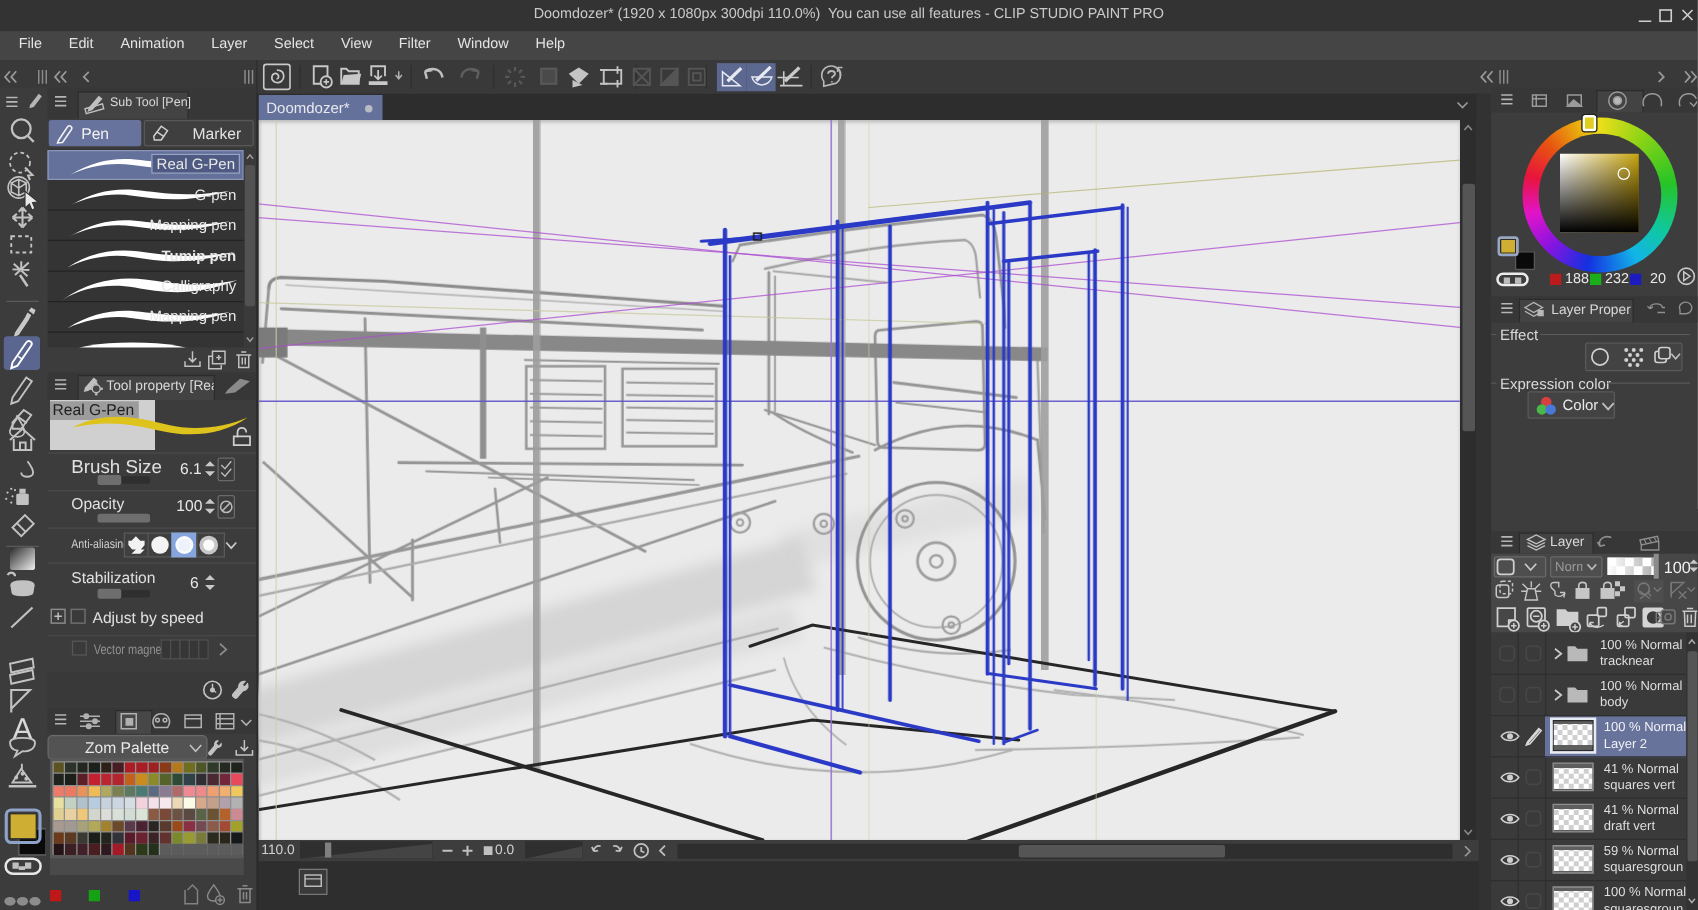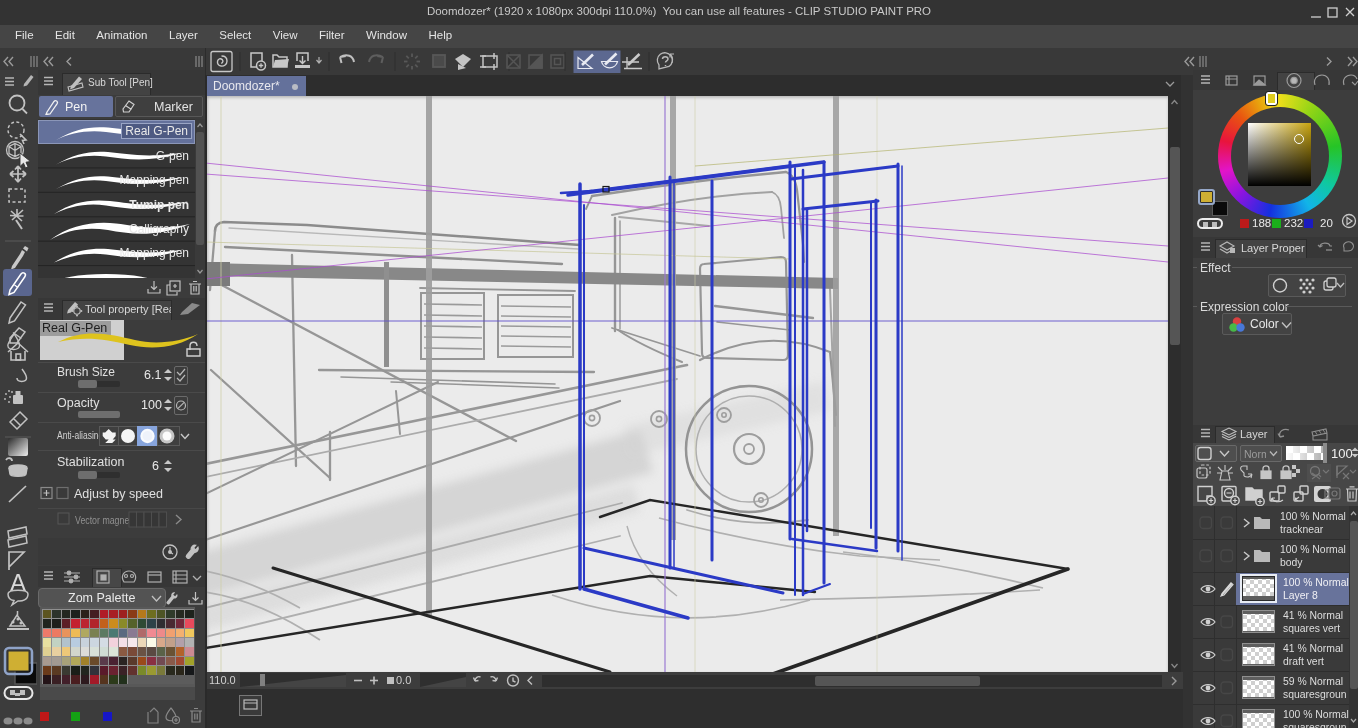--- a/index.html
+++ b/index.html
@@ -363,21 +363,21 @@
 </svg>
 
 <div class="abs" style="left:40px;top:320px;width:84px;height:40px;background:#d0d0d0;"></div>
 <div class="abs" style="left:40px;top:321px;background:#9c9c9c;color:#1f1f1f;font-size:12.5px;padding:0 4px 1px 2px;">Real G-Pen</div>
 <svg class="abs" style="left:40px;top:320px;" width="164" height="40" viewBox="0 0 164 40">
   <path d="M18 22 C45 8 70 14 95 20 C115 25 140 22 158 14 C138 28 112 30 90 25 C65 19 45 16 18 22 Z" fill="#dec31d"></path>
   <path d="M150 30 L150 26 C150 21 157 21 157 26 M147 29 L160 29 L160 36 L147 36 Z" fill="none" stroke="#cfcfcf" stroke-width="1.4"></path>
 </svg>
 
 <div class="abs" style="left:38px;top:362px;width:167px;height:1px;background:#4a4a4a;"></div>
-<div class="abs" style="left:57px;top:365px;font-size:12px;color:#e0e0e0;">Brush Size</div>
+<div class="abs" style="left:57px;top:365px;font-size:15px;color:#e0e0e0;">Brush Size</div>
 <div class="abs" style="left:78px;top:381px;width:42px;height:6px;background:#2f2f2f;border-radius:2px;"></div>
 <div class="abs" style="left:78px;top:380px;width:19px;height:8px;background:#6e6e6e;border-radius:2px;"></div>
 <div class="abs" style="left:144px;top:368px;font-size:12.5px;color:#e8e8e8;">6.1</div>
 <svg class="abs" style="left:162px;top:367px;" width="12" height="16" viewBox="0 0 12 16">
   <path d="M2 6 L6 2 L10 6 Z M2 10 L6 14 L10 10 Z" fill="#c8c8c8"></path>
 </svg>
 <div class="abs" style="left:174px;top:366px;width:14px;height:19px;border:1px solid #6a6a6a;border-radius:2px;"></div>
 <svg class="abs" style="left:174px;top:366px;" width="14" height="19" viewBox="0 0 14 19">
   <path d="M3 6 L6 9 L11 3 M3 12 L6 15 L11 9" stroke="#b8b8b8" stroke-width="1.2" fill="none"></path>
 </svg>
@@ -1109,21 +1109,21 @@
           <circle cx="8" cy="6" r="2.4" fill="#cfcfcf"></circle>
         </svg>
       </div>
       <div class="abs" style="left:1219px;top:580.5px;">
         <svg width="17" height="17" viewBox="0 0 17 17">
           <path d="M2 15 L13 2.5 M2 15 L5 14 L14 3.5 L12 1.8 L3 12.5 Z" fill="none" stroke="#d8d8d8" stroke-width="1.2"></path>
         </svg>
       </div>
       <div class="abs" style="left:1240px;top:574px;width:37px;height:29px;border:2px solid #e8ecf4;box-shadow:0 0 0 1px #2a2a2a inset;background:linear-gradient(#5e5e5e 0px,#5e5e5e 3px,rgba(0,0,0,0) 3px,rgba(0,0,0,0) 20px,#5e5e5e 20px),repeating-conic-gradient(#cfcfcf 0% 25%, #ffffff 0% 50%);background-size:100% 100%,8px 8px;"></div>
       <div class="abs" style="left:1283px;top:576.5px;font-size:10.4px;color:#f0f0f4;overflow:hidden;width:66px;">100 % Normal</div>
-      <div class="abs" style="left:1283px;top:590px;font-size:10.4px;color:#f0f0f4;overflow:hidden;width:66px;">Layer 8</div>
+      <div class="abs" style="left:1283px;top:590px;font-size:10.4px;color:#f0f0f4;overflow:hidden;width:66px;">Layer 2</div>
       <div class="abs" style="left:1200px;top:615.5px;">
         <svg width="16" height="12" viewBox="0 0 16 12">
           <path d="M1 6 C4 1.5 12 1.5 15 6 C12 10.5 4 10.5 1 6 Z" fill="none" stroke="#cfcfcf" stroke-width="1.2"></path>
           <circle cx="8" cy="6" r="2.4" fill="#cfcfcf"></circle>
         </svg>
       </div>
       <div class="abs" style="left:1220px;top:614.5px;">
         <svg width="14" height="14" viewBox="0 0 14 14">
           <rect x="1" y="1" width="11.5" height="11.5" rx="3" fill="none" stroke="#474747" stroke-width="1.3"></rect>
         </svg>

